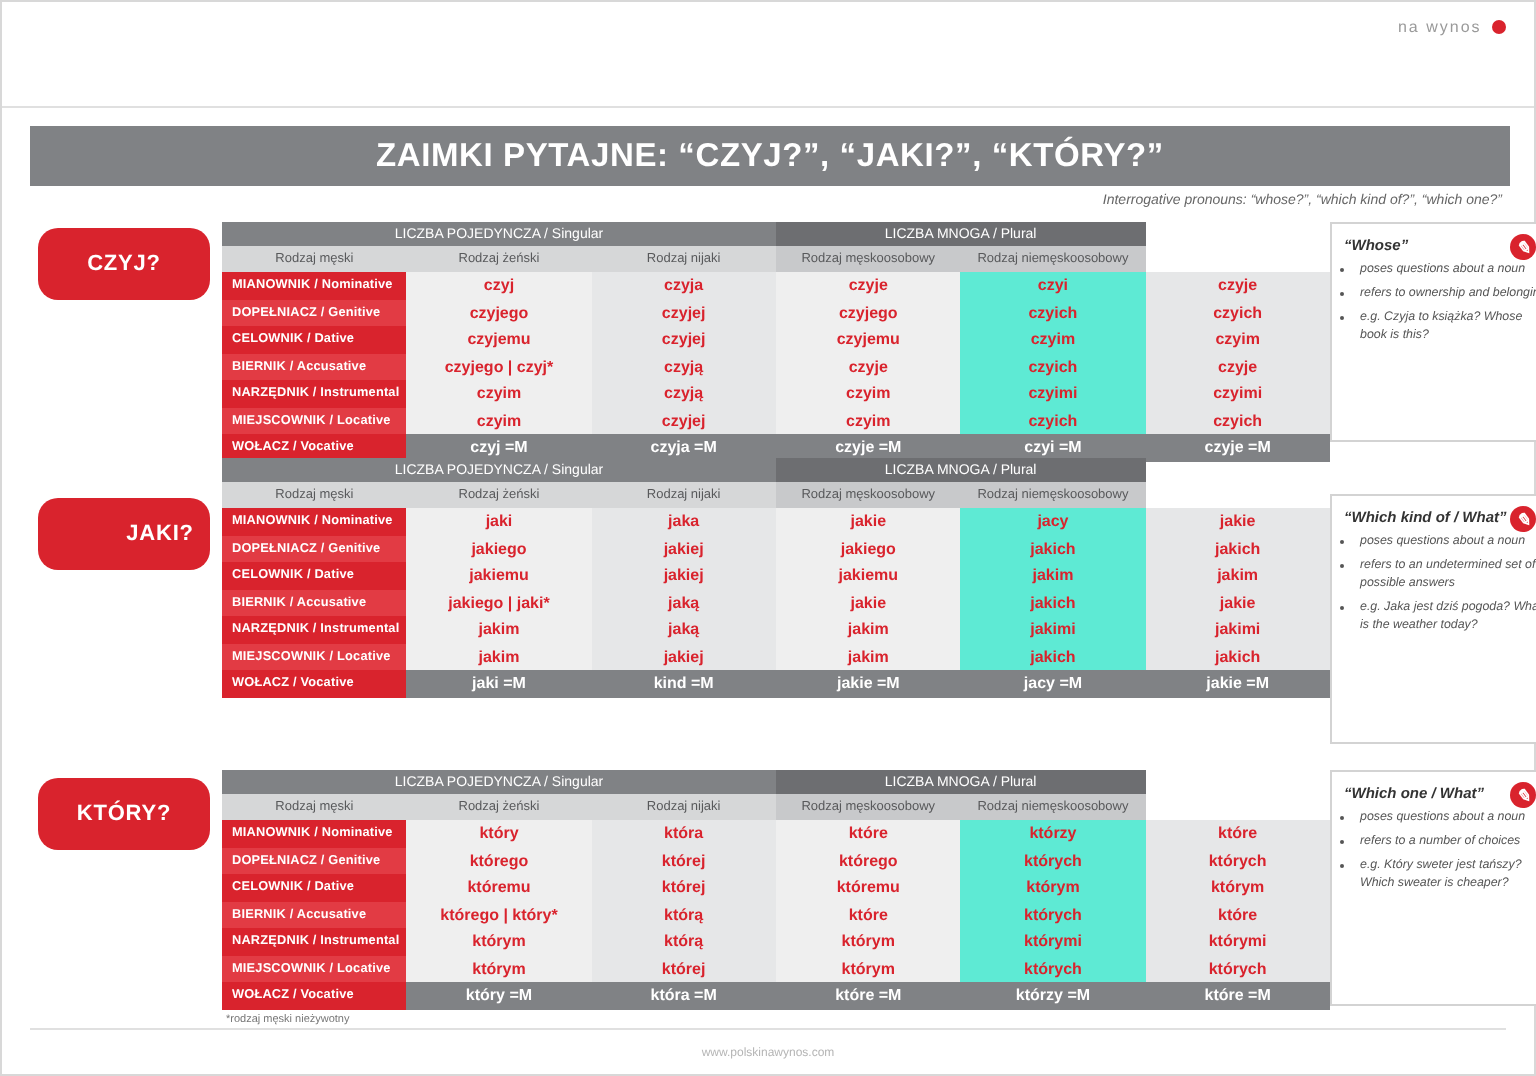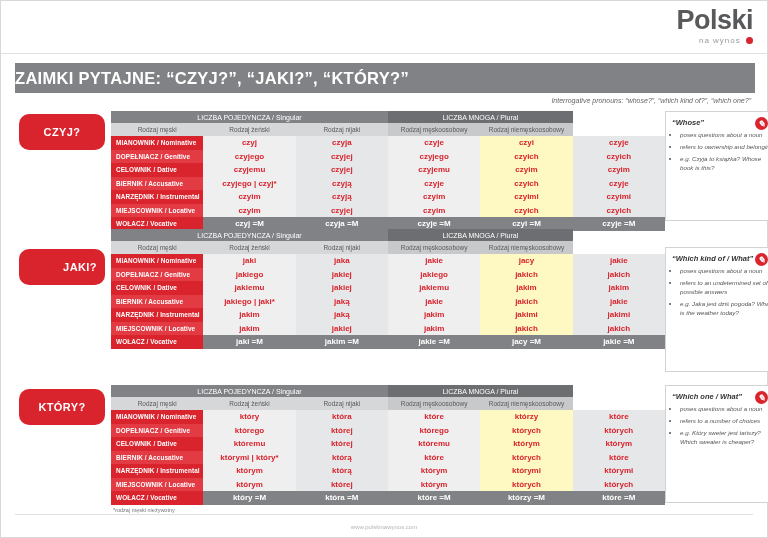--- a/index.html
+++ b/index.html
@@ -50,21 +50,21 @@
     left:0; right:0; top:52px;
     height:1px; background:#e0e0e0;
   }
 
   
   .title-bar {
     position:absolute;
     left:14px; top:62px;
     width:740px; height:30px;
     background:#808285;
-    display:flex; align-items:center; justify-content:flex-start;
+    display:flex; align-items:center; justify-content:center;
   }
   .title-bar span {
     color:#fff; font-weight:bold; font-size:16.5px;
     letter-spacing: .3px;
   }
   .subtitle {
     position:absolute;
     right:16px; top:96px;
     font-size:7px; color:#666; font-style: italic;
   }
@@ -112,21 +112,21 @@
   .frm {
     text-align:center;
     height:13.5px;
     color:#d9232d;
     font-weight:bold;
     font-size:8px;
   }
   .frm.s1 { background:#efefef; width:92px;}
   .frm.s2 { background:#e6e7e8; width:92px;}
   .frm.s3 { background:#efefef; width:92px;}
-  .frm.p1 { background:#fef9c3; width:92px;}
+  .frm.p1 { background:#5eead4; width:92px;}
   .frm.p2 { background:#e6e7e8; width:92px;}
   .row-voc .frm { background:#808285 !important; color:#fff; }
   .row-voc .case-cell { background:#d9232d; }
 
   
   .note {
     position:absolute;
     width:110px;
     border:1px solid #d3d3d3;
     background:#fff;
@@ -163,21 +163,20 @@
     position:absolute; bottom:7px; left:0; right:0;
     text-align:center; font-size:6px; color:#b5b5b5;
   }
 </style>
 </head>
 <body>
 
 <div class="page">
 
   <div class="logo">
-    <div class="logo-main">Polski</div>
     <div class="logo-sub">
       <span>na wynos</span>
       <span class="logo-dot"></span>
     </div>
   </div>
   <div class="logo-rule"></div>
 
   <div class="title-bar">
     <span>ZAIMKI PYTAJNE: “CZYJ?”, “JAKI?”, “KTÓRY?”</span>
   </div>
@@ -330,21 +329,21 @@
       <td class="case-cell alt">MIEJSCOWNIK / Locative</td>
       <td class="frm s1">jakim</td>
       <td class="frm s2">jakiej</td>
       <td class="frm s3">jakim</td>
       <td class="frm p1">jakich</td>
       <td class="frm p2">jakich</td>
     </tr>
     <tr class="row-voc">
       <td class="case-cell">WOŁACZ / Vocative</td>
       <td class="frm s1">jaki =M</td>
-      <td class="frm s2">jakim =M</td>
+      <td class="frm s2">kind =M</td>
       <td class="frm s3">jakie =M</td>
       <td class="frm p1">jacy =M</td>
       <td class="frm p2">jakie =M</td>
     </tr>
   </tbody>
     </table>
 
   <div class="note" style="left:664px; top:246px; height:125px;">
     <div class="note-badge">✎</div>
     <div class="note-title">“Which kind of / What”</div>
@@ -391,21 +390,21 @@
     <tr>
       <td class="case-cell">CELOWNIK / Dative</td>
       <td class="frm s1">któremu</td>
       <td class="frm s2">której</td>
       <td class="frm s3">któremu</td>
       <td class="frm p1">którym</td>
       <td class="frm p2">którym</td>
     </tr>
     <tr>
       <td class="case-cell alt">BIERNIK / Accusative</td>
-      <td class="frm s1">którymi | który*</td>
+      <td class="frm s1">którego | który*</td>
       <td class="frm s2">którą</td>
       <td class="frm s3">które</td>
       <td class="frm p1">których</td>
       <td class="frm p2">które</td>
     </tr>
     <tr>
       <td class="case-cell">NARZĘDNIK / Instrumental</td>
       <td class="frm s1">którym</td>
       <td class="frm s2">którą</td>
       <td class="frm s3">którym</td>

